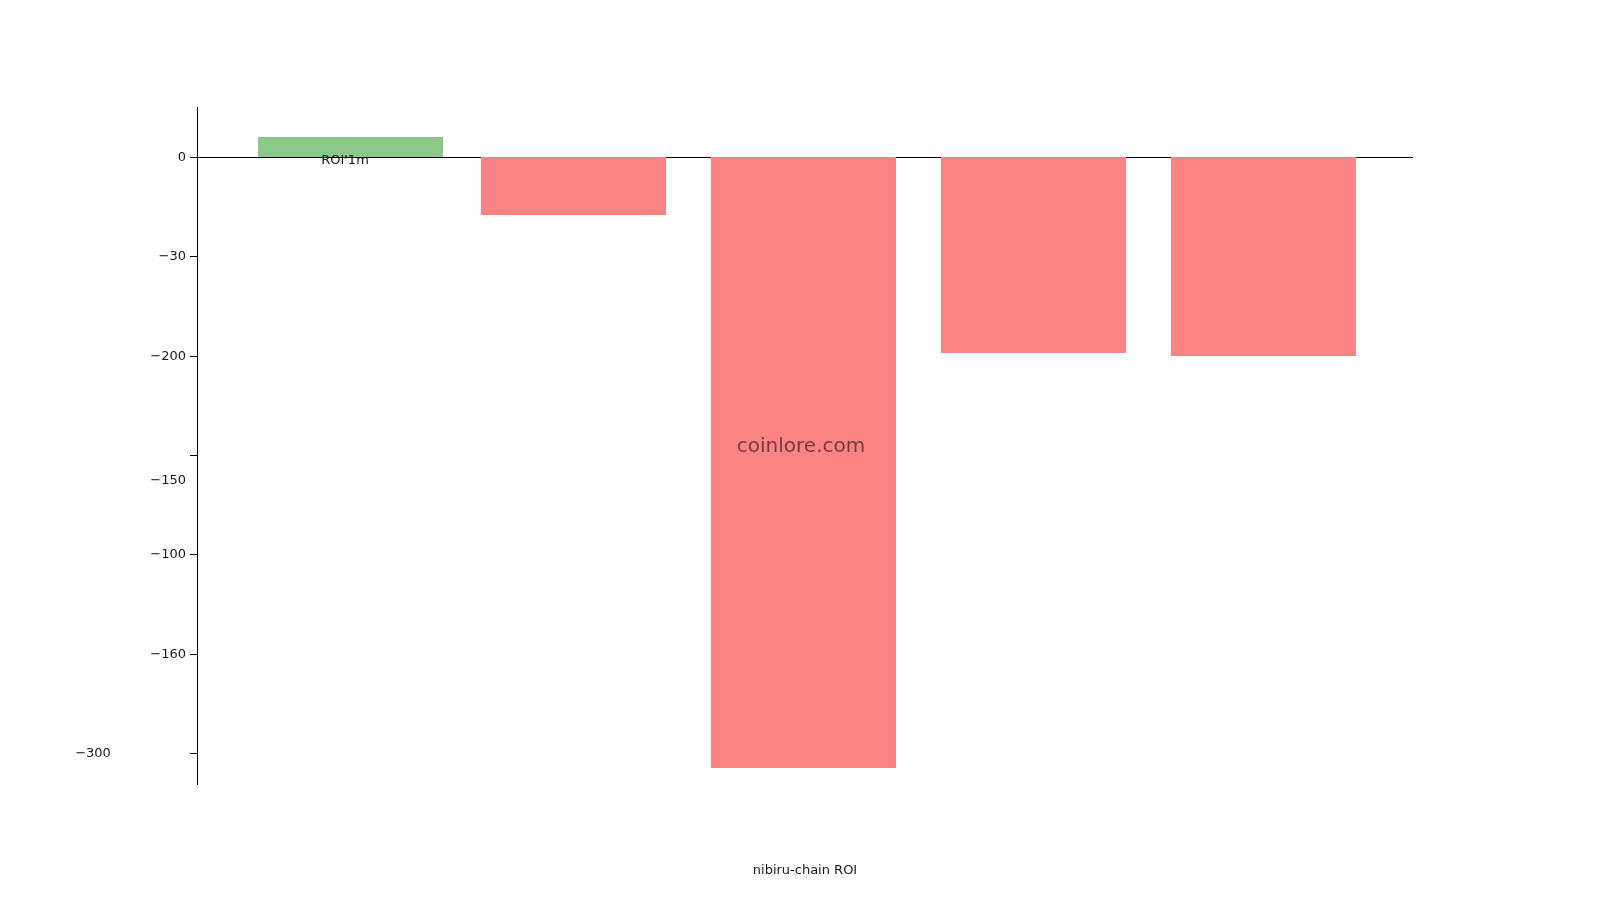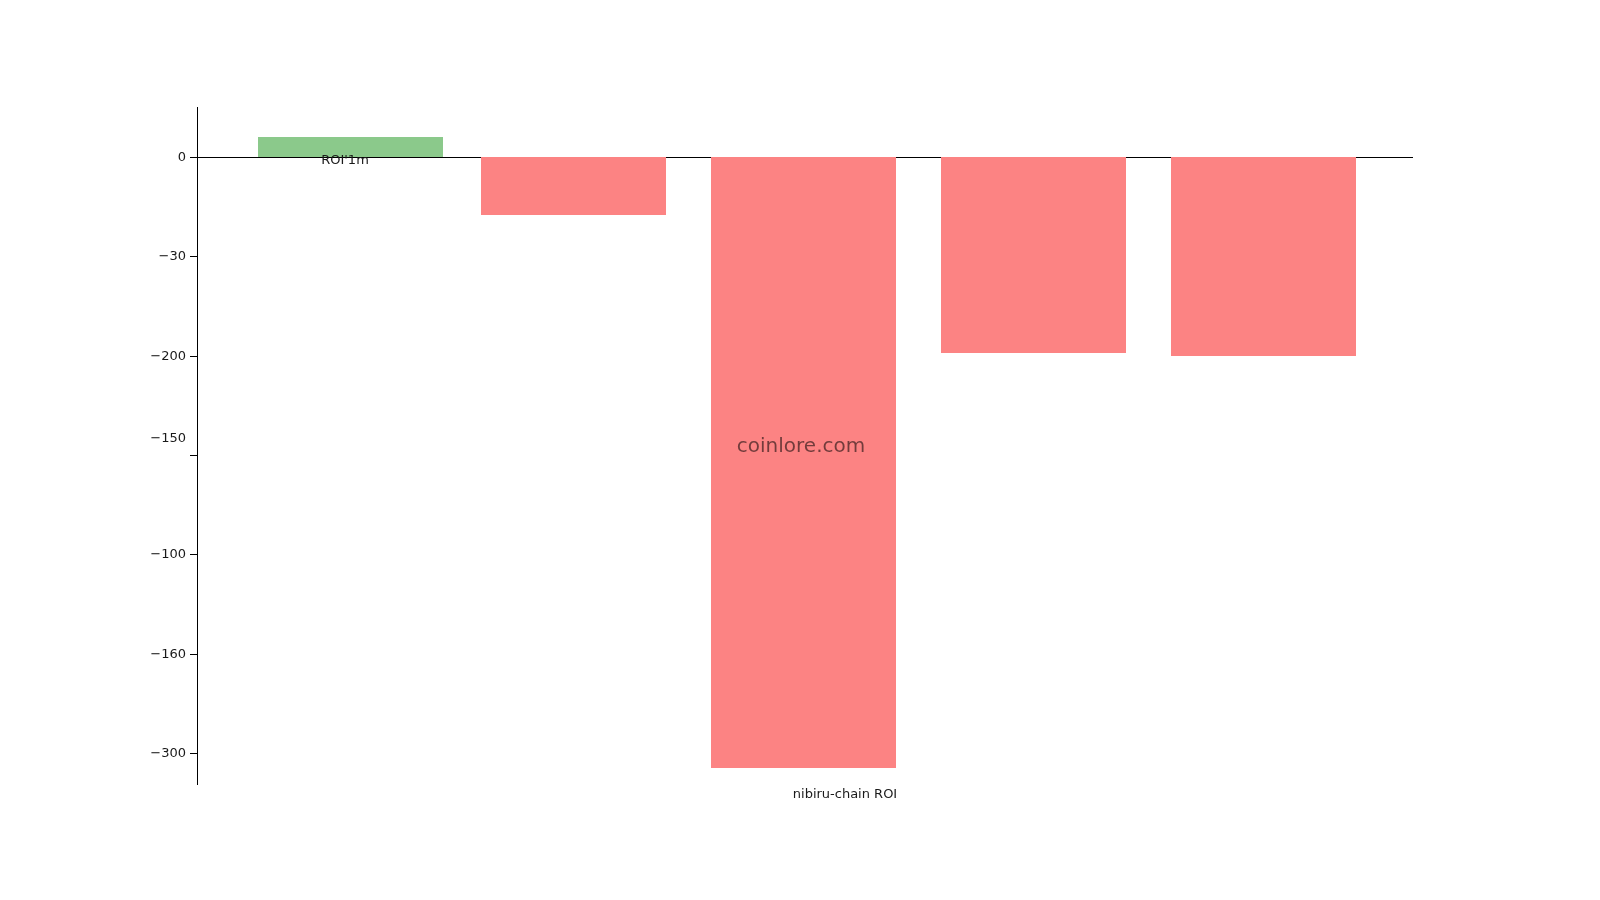--- a/index.html
+++ b/index.html
@@ -77,35 +77,35 @@
     <div class="spine" style="left:197px; top:157px; width:1216px; height:1px;"></div>
 
     <div id="yticks">
         <div class="tick-mark" style="left: 190px; top: 157px;"></div>
         <div class="tick-label" style="top: 149px;">0</div>
         <div class="tick-mark" style="left: 190px; top: 256.35px;"></div>
         <div class="tick-label" style="top: 248.35px;">−30</div>
         <div class="tick-mark" style="left: 190px; top: 355.7px;"></div>
         <div class="tick-label" style="top: 347.7px;">−200</div>
         <div class="tick-mark" style="left: 190px; top: 455.05px;"></div>
-        <div class="tick-label" style="top: 430px;">−150</div>
+        <div class="tick-label" style="top: 472px;">−150</div>
         <div class="tick-mark" style="left: 190px; top: 554.4px;"></div>
         <div class="tick-label" style="top: 546.4px;">−100</div>
         <div class="tick-mark" style="left: 190px; top: 653.75px;"></div>
         <div class="tick-label" style="top: 645.75px;">−160</div>
         <div class="tick-mark" style="left: 190px; top: 753.1px;"></div>
-        <div class="tick-label" style="top: 745.1px;">−300</div>
+        <div class="tick-label" style="top: 745.1px; text-align: center;">−300</div>
       </div>
     <div id="bars">
         <div class="bar" style="left: 257.5px; top: 137.329px; width: 185px; height: 19.6713px; background: rgb(139, 201, 139);"></div>
         <div class="bar" style="left: 480.5px; top: 157px; width: 185px; height: 57.623px; background: rgb(252, 131, 131);"></div>
         <div class="bar" style="left: 710.5px; top: 157px; width: 185px; height: 611.003px; background: rgb(252, 131, 131);"></div>
         <div class="bar" style="left: 940.5px; top: 157px; width: 185px; height: 196.316px; background: rgb(252, 131, 131);"></div>
         <div class="bar" style="left: 1170.5px; top: 157px; width: 185px; height: 198.7px; background: rgb(252, 131, 131);"></div>
       </div>
 
     <div class="x-tick-label" style="left:345px; top:152px;">ROI'1m</div>
 
     <div class="watermark" style="left:801px; top:445px;text-align:right;">coinlore.com</div>
 
-    <div class="chart-title" style="left:805px; top:786px;margin-left:40px;">nibiru-chain ROI</div>
+    <div class="chart-title" style="left:805px; top:862px;">nibiru-chain ROI</div>
   </div>
 </div>
 
 </body></html>

